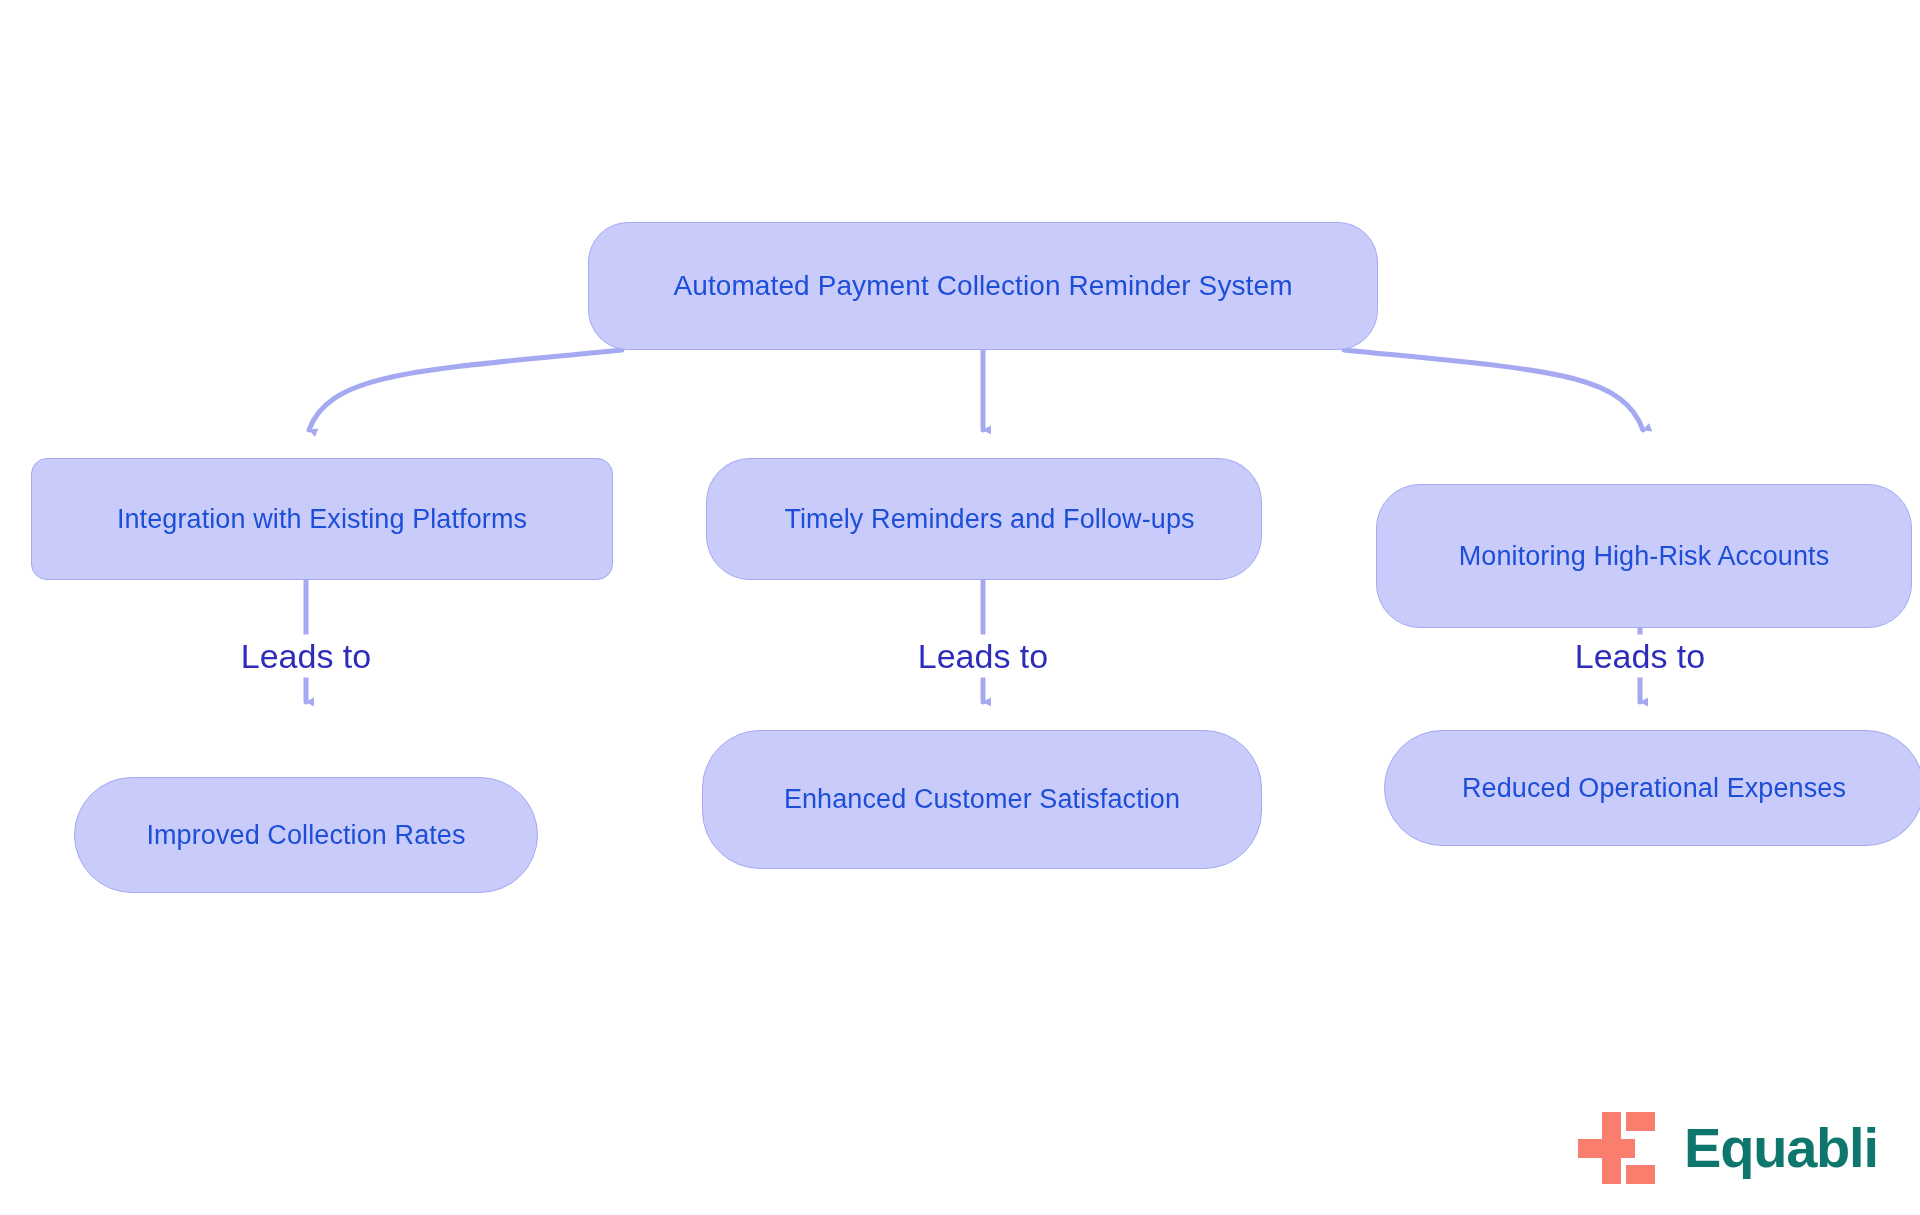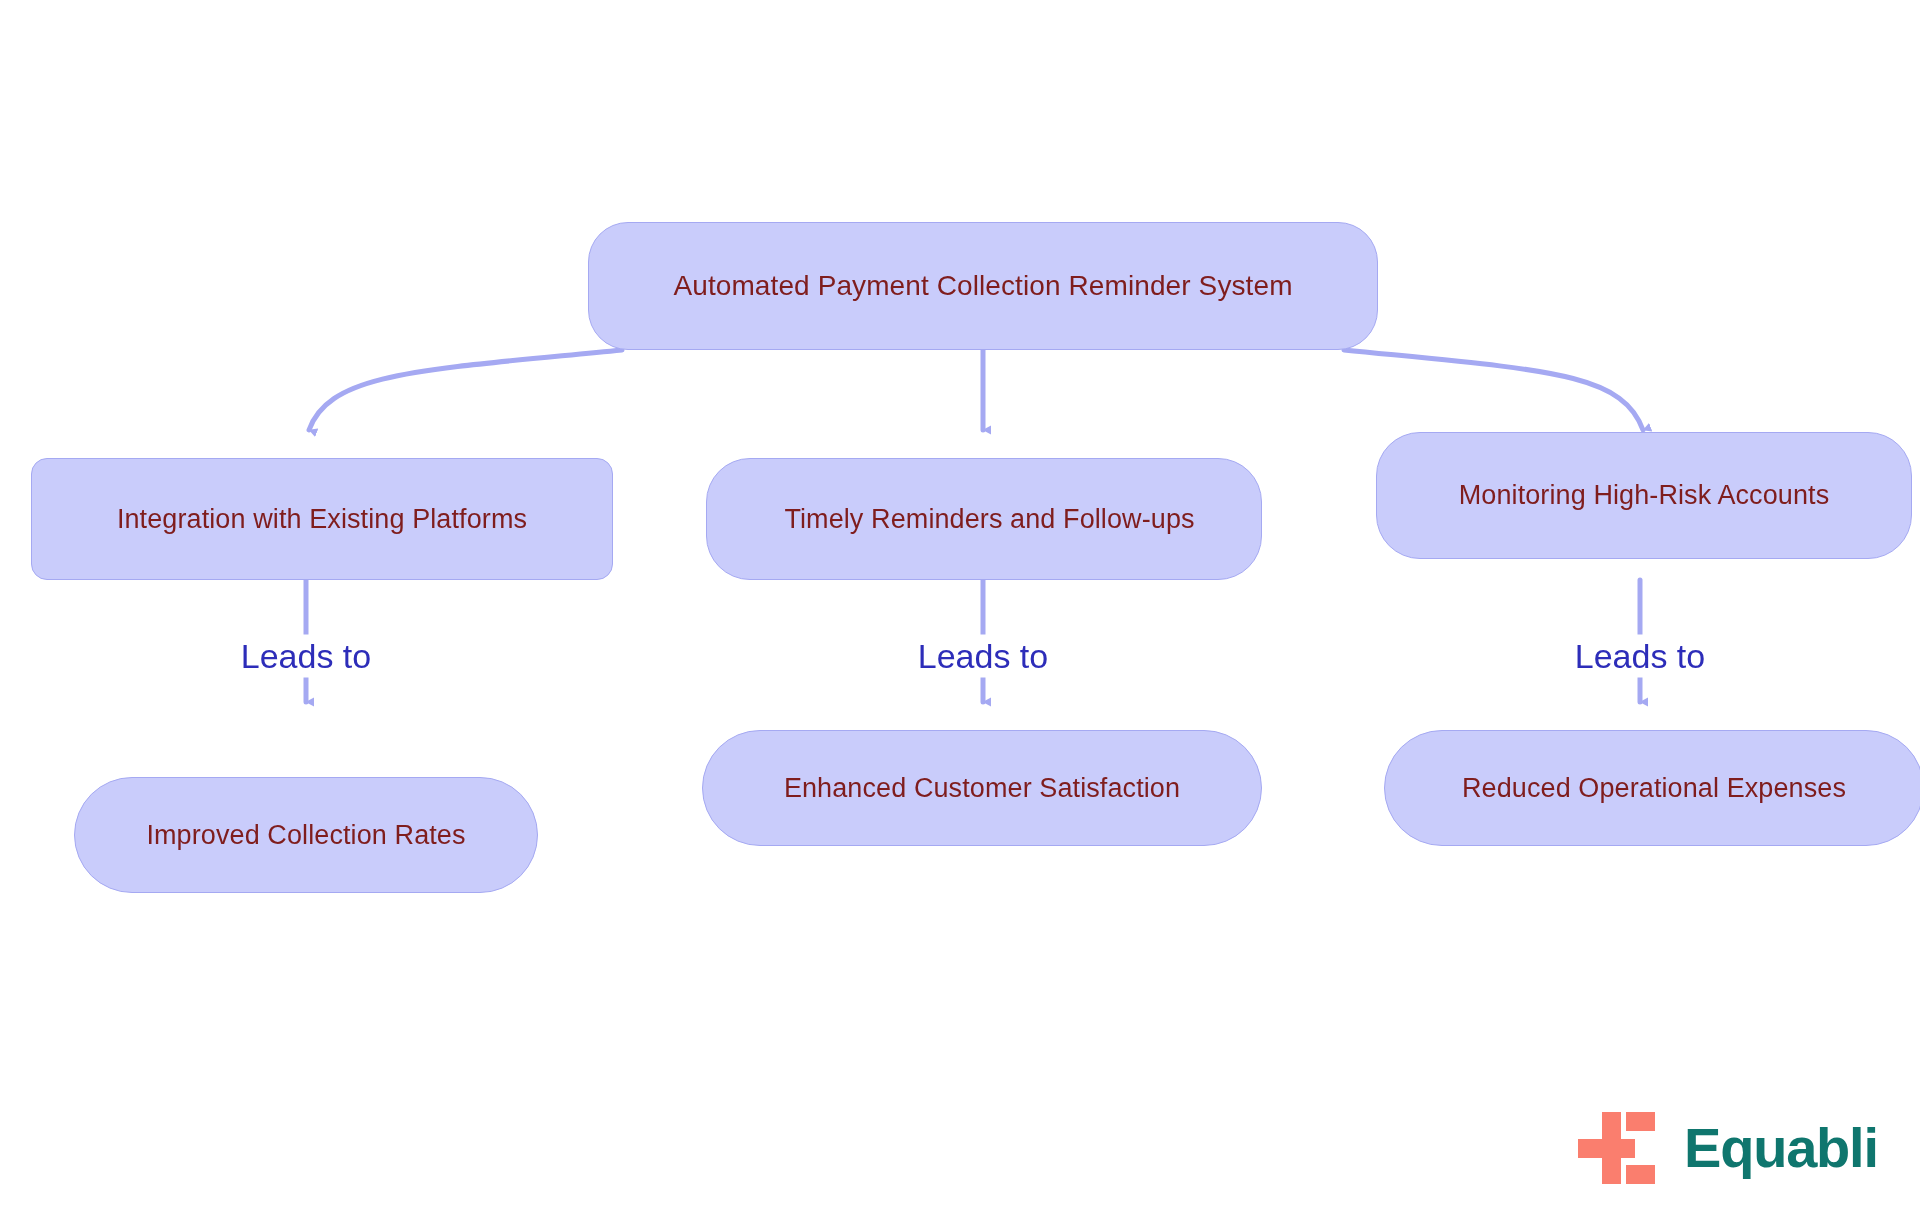--- a/index.html
+++ b/index.html
@@ -39,21 +39,21 @@
     box-sizing: border-box;
     background: #c9ccfb;
     border: 1.6px solid #a5a9f2;
     border-radius: 9999px;
     display: flex;
     align-items: center;
     justify-content: center;
     text-align: center;
   }
   .node-label {
-    color: #7f1d1d;
+    color: #1d4ed8;
     font-size: 27px;
     font-weight: 400;
     letter-spacing: 0.1px;
     line-height: 1.2;
     white-space: nowrap;
     padding: 0 18px;
   }
 
   
   #node-root {
@@ -77,40 +77,40 @@
   #node-reminders {
     left: 706px;
     top: 458px;
     width: 556px;
     height: 122px;
     border-radius: 44px;
     padding-left: 11px;
   }
   #node-monitoring {
     left: 1376px;
-    top: 432px;
+    top: 484px;
     width: 536px;
-    height: 127px;
+    height: 144px;
     border-radius: 44px;
   }
 
   
   #node-rates {
     left: 74px;
     top: 730px;
     width: 464px;
     height: 116px;
     border-radius: 58px;
     margin-top: 47px;
   }
   #node-satisfaction {
     left: 702px;
     top: 730px;
     width: 560px;
-    height: 116px;
+    height: 139px;
     border-radius: 58px;
   }
   #node-expenses {
     left: 1384px;
     top: 730px;
     width: 540px;
     height: 116px;
     border-radius: 58px;
     text-align: right;
   }

